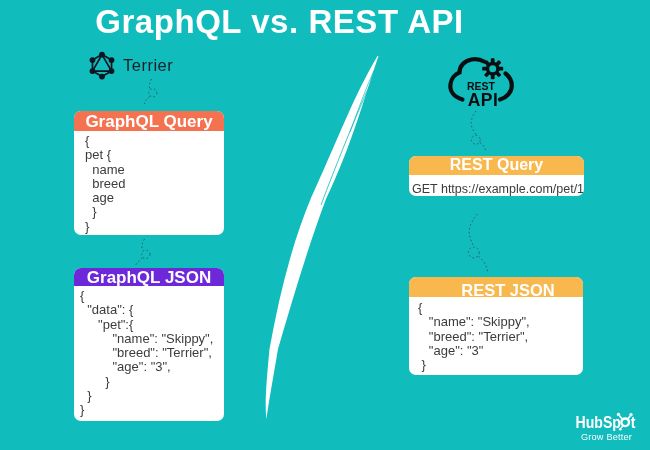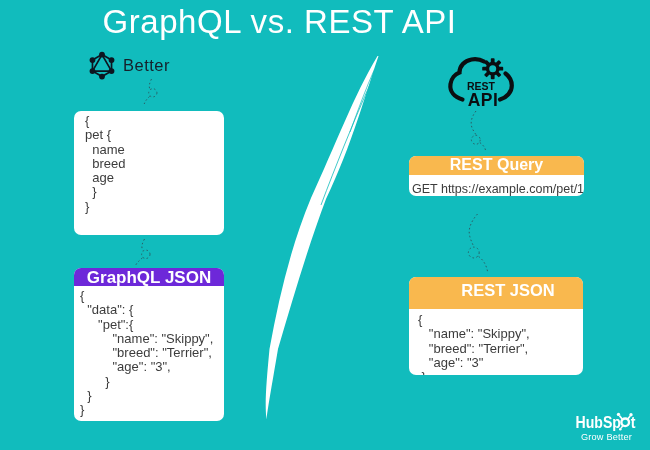--- a/index.html
+++ b/index.html
@@ -1,30 +1,31 @@
 <!DOCTYPE html>
 <html><head>
 <meta charset="utf-8">
 <style>
   html,body{margin:0;padding:0;}
   body{width:650px;height:450px;overflow:hidden;background:#11BCBD;
        font-family:"Liberation Sans",sans-serif;position:relative;}
   .abs{position:absolute;}
   .title{left:0;top:0;width:550px;text-align:center;color:#fff;
-         font-size:33px;font-weight:normal;letter-spacing:0.55px;line-height:44px;text-indent:9px;}
+         font-size:33px;font-weight:bold;letter-spacing:0.55px;line-height:44px;text-indent:9px;}
   .card{position:absolute;border-radius:7px;overflow:hidden;background:#fff;}
   .hdr{color:#fff;font-weight:bold;text-align:center;}
   .code{color:#3c3c3c;font-size:13px;line-height:14.3px;white-space:pre;
         font-family:"Liberation Sans",sans-serif;margin:0;}
 </style>
 </head>
 <body>
 <div class="abs title">GraphQL vs. REST API</div>
 
 <div class="card" style="left:74px;top:111px;width:150px;height:124px;">
+  <div class="hdr" style="background:#F4724F;height:20px;font-size:17px;line-height:21px;">GraphQL Query</div>
   <pre class="code" style="padding:3px 0 0 11px;">{
 pet {
   name
   breed
   age
   }
 }</pre>
 </div>
 
 <div class="card" style="left:74px;top:268px;width:150px;height:153px;">
@@ -39,29 +40,29 @@
   }
 }</pre>
 </div>
 
 <div class="card" style="left:409px;top:156px;width:175px;height:40px;">
   <div class="hdr" style="background:#F9B84E;height:19px;font-size:16px;line-height:18.5px;">REST Query</div>
   <div style="color:#3c3c3c;font-size:12.5px;line-height:28px;padding-left:3px;white-space:nowrap;">GET https://example.com/pet/1</div>
 </div>
 
 <div class="card" style="left:409px;top:277px;width:174px;height:98px;">
-  <div class="hdr" style="background:#F9B84E;height:32px;font-size:16.5px;line-height:26px;padding-left:24px;">REST JSON</div>
+  <div class="hdr" style="background:#F9B84E;height:20px;font-size:16.5px;line-height:26px;padding-left:24px;">REST JSON</div>
   <pre class="code" style="padding:4px 0 0 9px;">{
    "name": "Skippy",
    "breed": "Terrier",
    "age": "3"
  }</pre>
 </div>
 
-<div class="abs" style="left:123px;top:55.5px;font-size:16.5px;color:#15202b;letter-spacing:0.5px;">Better</div>
+<div class="abs" style="left:123px;top:55.5px;font-size:16.5px;color:#15202b;letter-spacing:0.5px;">Terrier</div>
 
 <svg class="abs" style="left:0;top:0;" width="650" height="450" viewBox="0 0 650 450">
 
   <g stroke="#0d1520" fill="none" stroke-width="1.7">
     <path d="M102 54.6 L111.53 60.1 L111.53 71.1 L102 76.6 L92.47 71.1 L92.47 60.1 Z"></path>
     <path d="M102 54.6 L111.53 71.1 L92.47 71.1 Z"></path>
   </g>
   <g fill="#0d1520">
     <circle cx="102" cy="54.6" r="2.9"></circle>
     <circle cx="111.53" cy="60.1" r="2.9"></circle>

